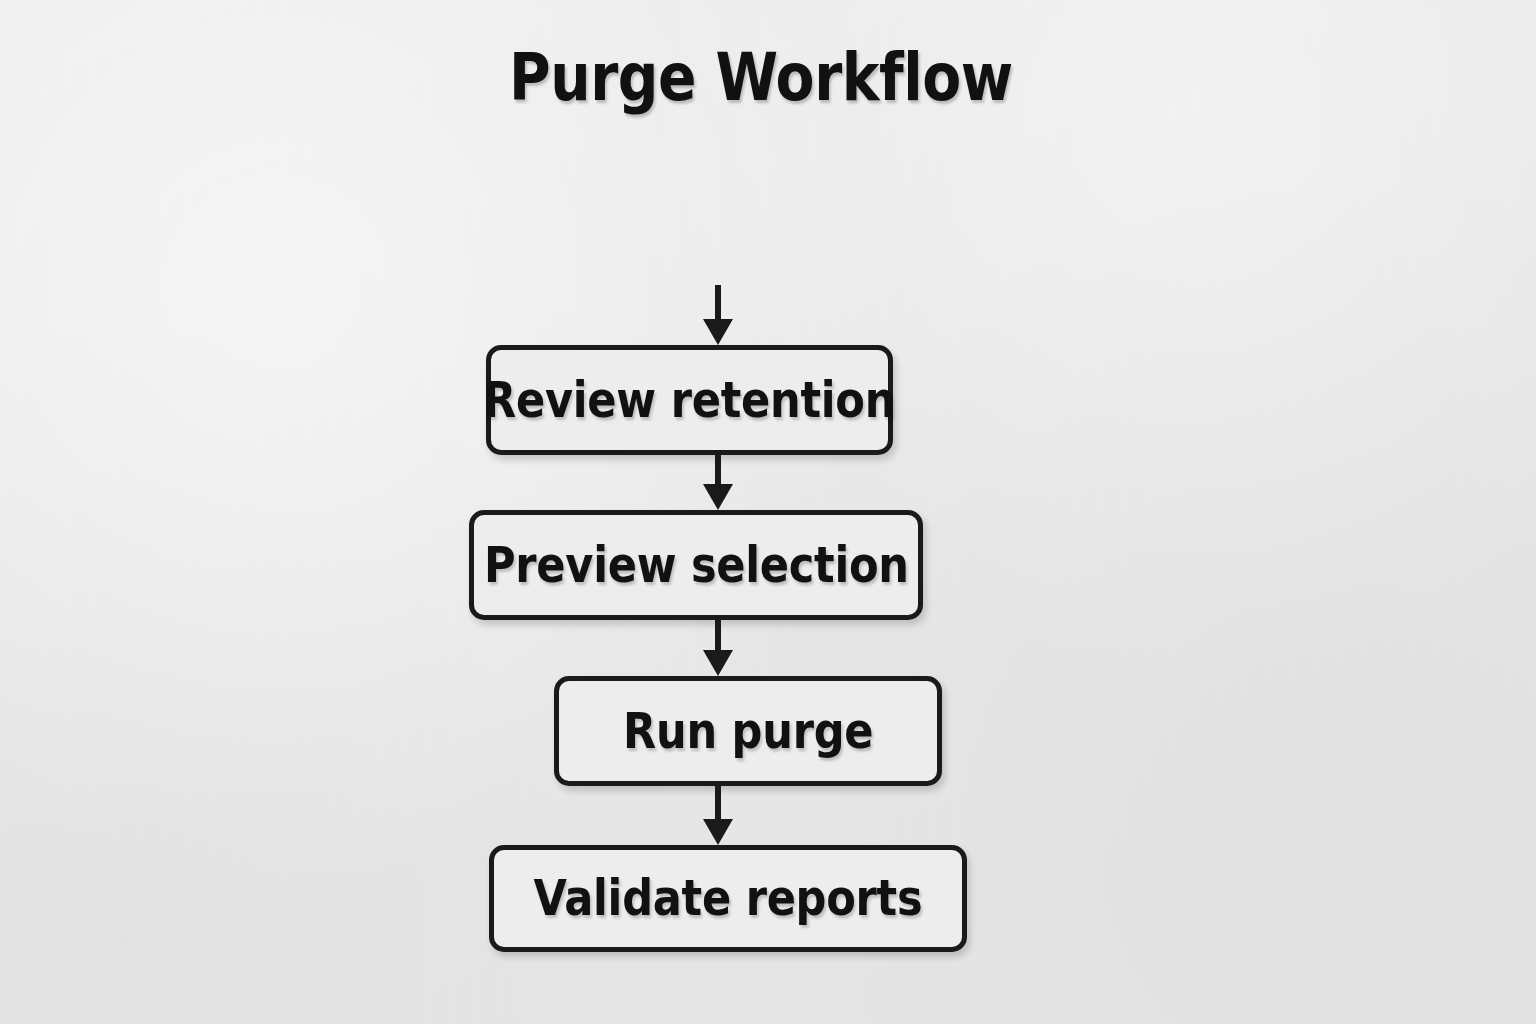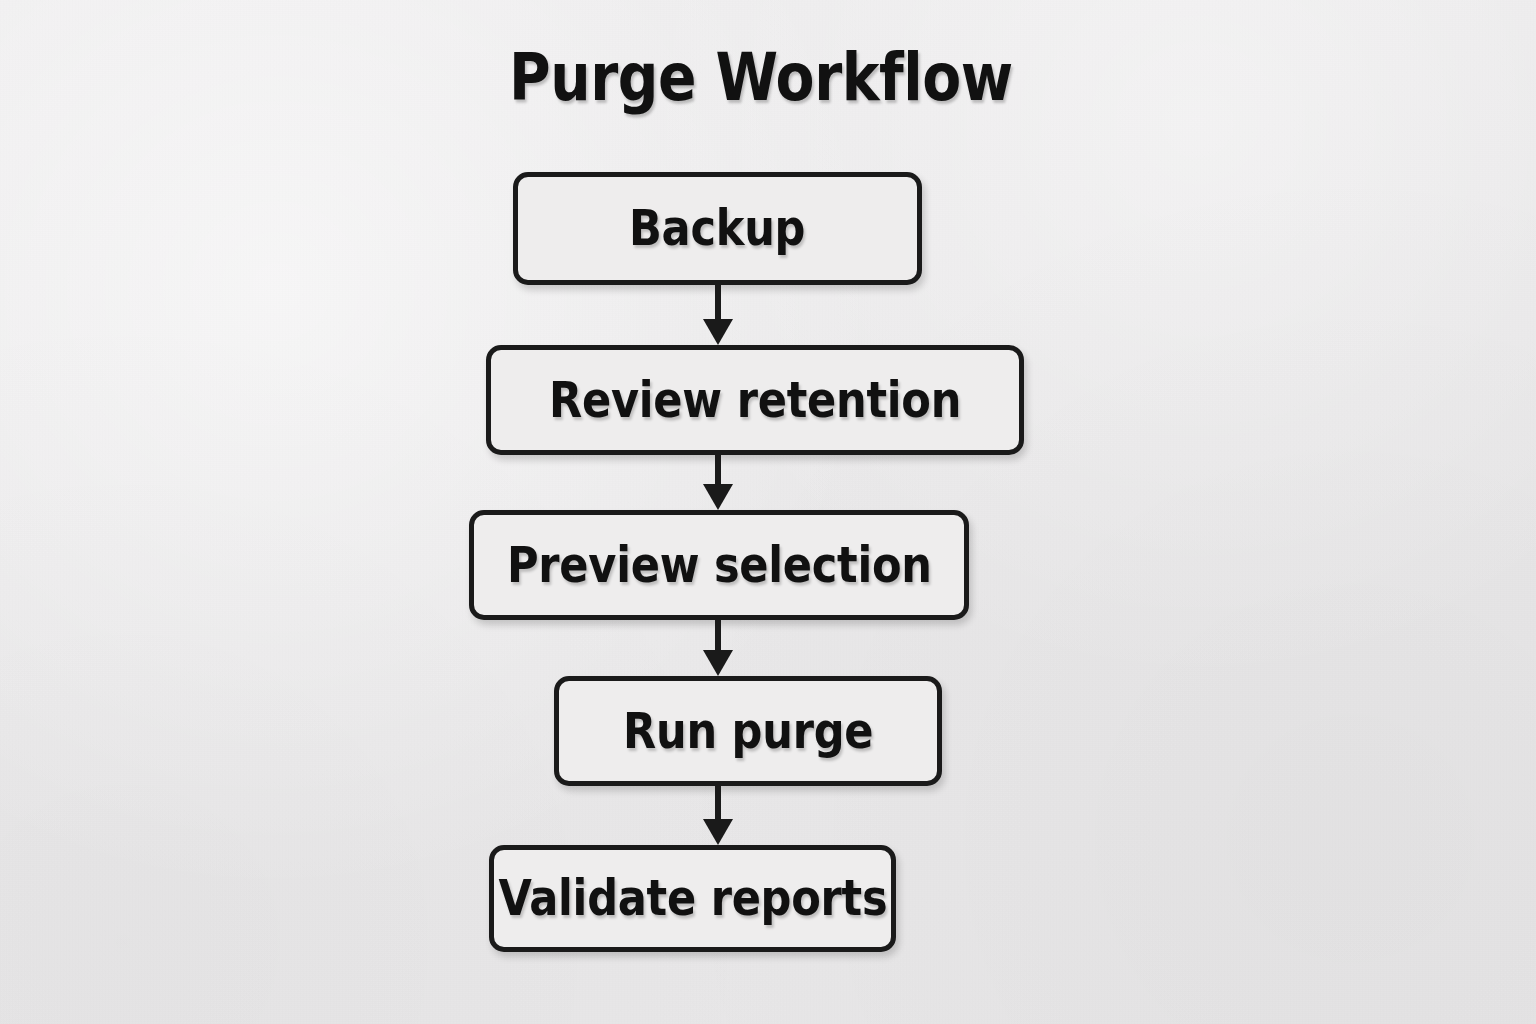--- a/index.html
+++ b/index.html
@@ -84,24 +84,24 @@
     color: #111111;
     line-height: 1;
     letter-spacing: -0.3px;
     transform: scaleX(0.88);
     white-space: nowrap;
     text-shadow: 2px 3px 3px rgba(0,0,0,0.20);
   }
 
   
   #node-0 { left: 513px; top: 172px; width: 409px; height: 113px; }
-  #node-1 { left: 486px; top: 345px; width: 538px; height: 110px; }
-  #node-2 { left: 469px; top: 510px; width: 500px; height: 110px; }
+  #node-1 { left: 486px; top: 345px; width: 407px; height: 110px; }
+  #node-2 { left: 469px; top: 510px; width: 454px; height: 110px; }
   #node-3 { left: 524px; top: 676px; width: 388px; height: 110px; margin-left: 30px; }
-  #node-4 { left: 489px; top: 845px; width: 407px; height: 107px; align-items: center; }
+  #node-4 { left: 489px; top: 845px; width: 478px; height: 107px; align-items: center; }
 
   
   .connector {
     position: absolute;
     left: 718px;
     width: 0;
   }
   .connector .stem {
     position: absolute;
     left: -3px;
@@ -138,23 +138,20 @@
 </head>
 <body>
 
 <div id="canvas">
   <div id="grain"></div>
 
   <div id="diagram">
 
     <div id="title">Purge Workflow</div>
 
-    <div class="node" id="node-0">
-      <span class="node-label">Backup</span>
-    </div>
 
     <div class="connector" id="conn-0">
       <div class="stem"></div>
       <div class="head"></div>
     </div>
 
     <div class="node" id="node-1">
       <span class="node-label">Review retention</span>
     </div>
 

